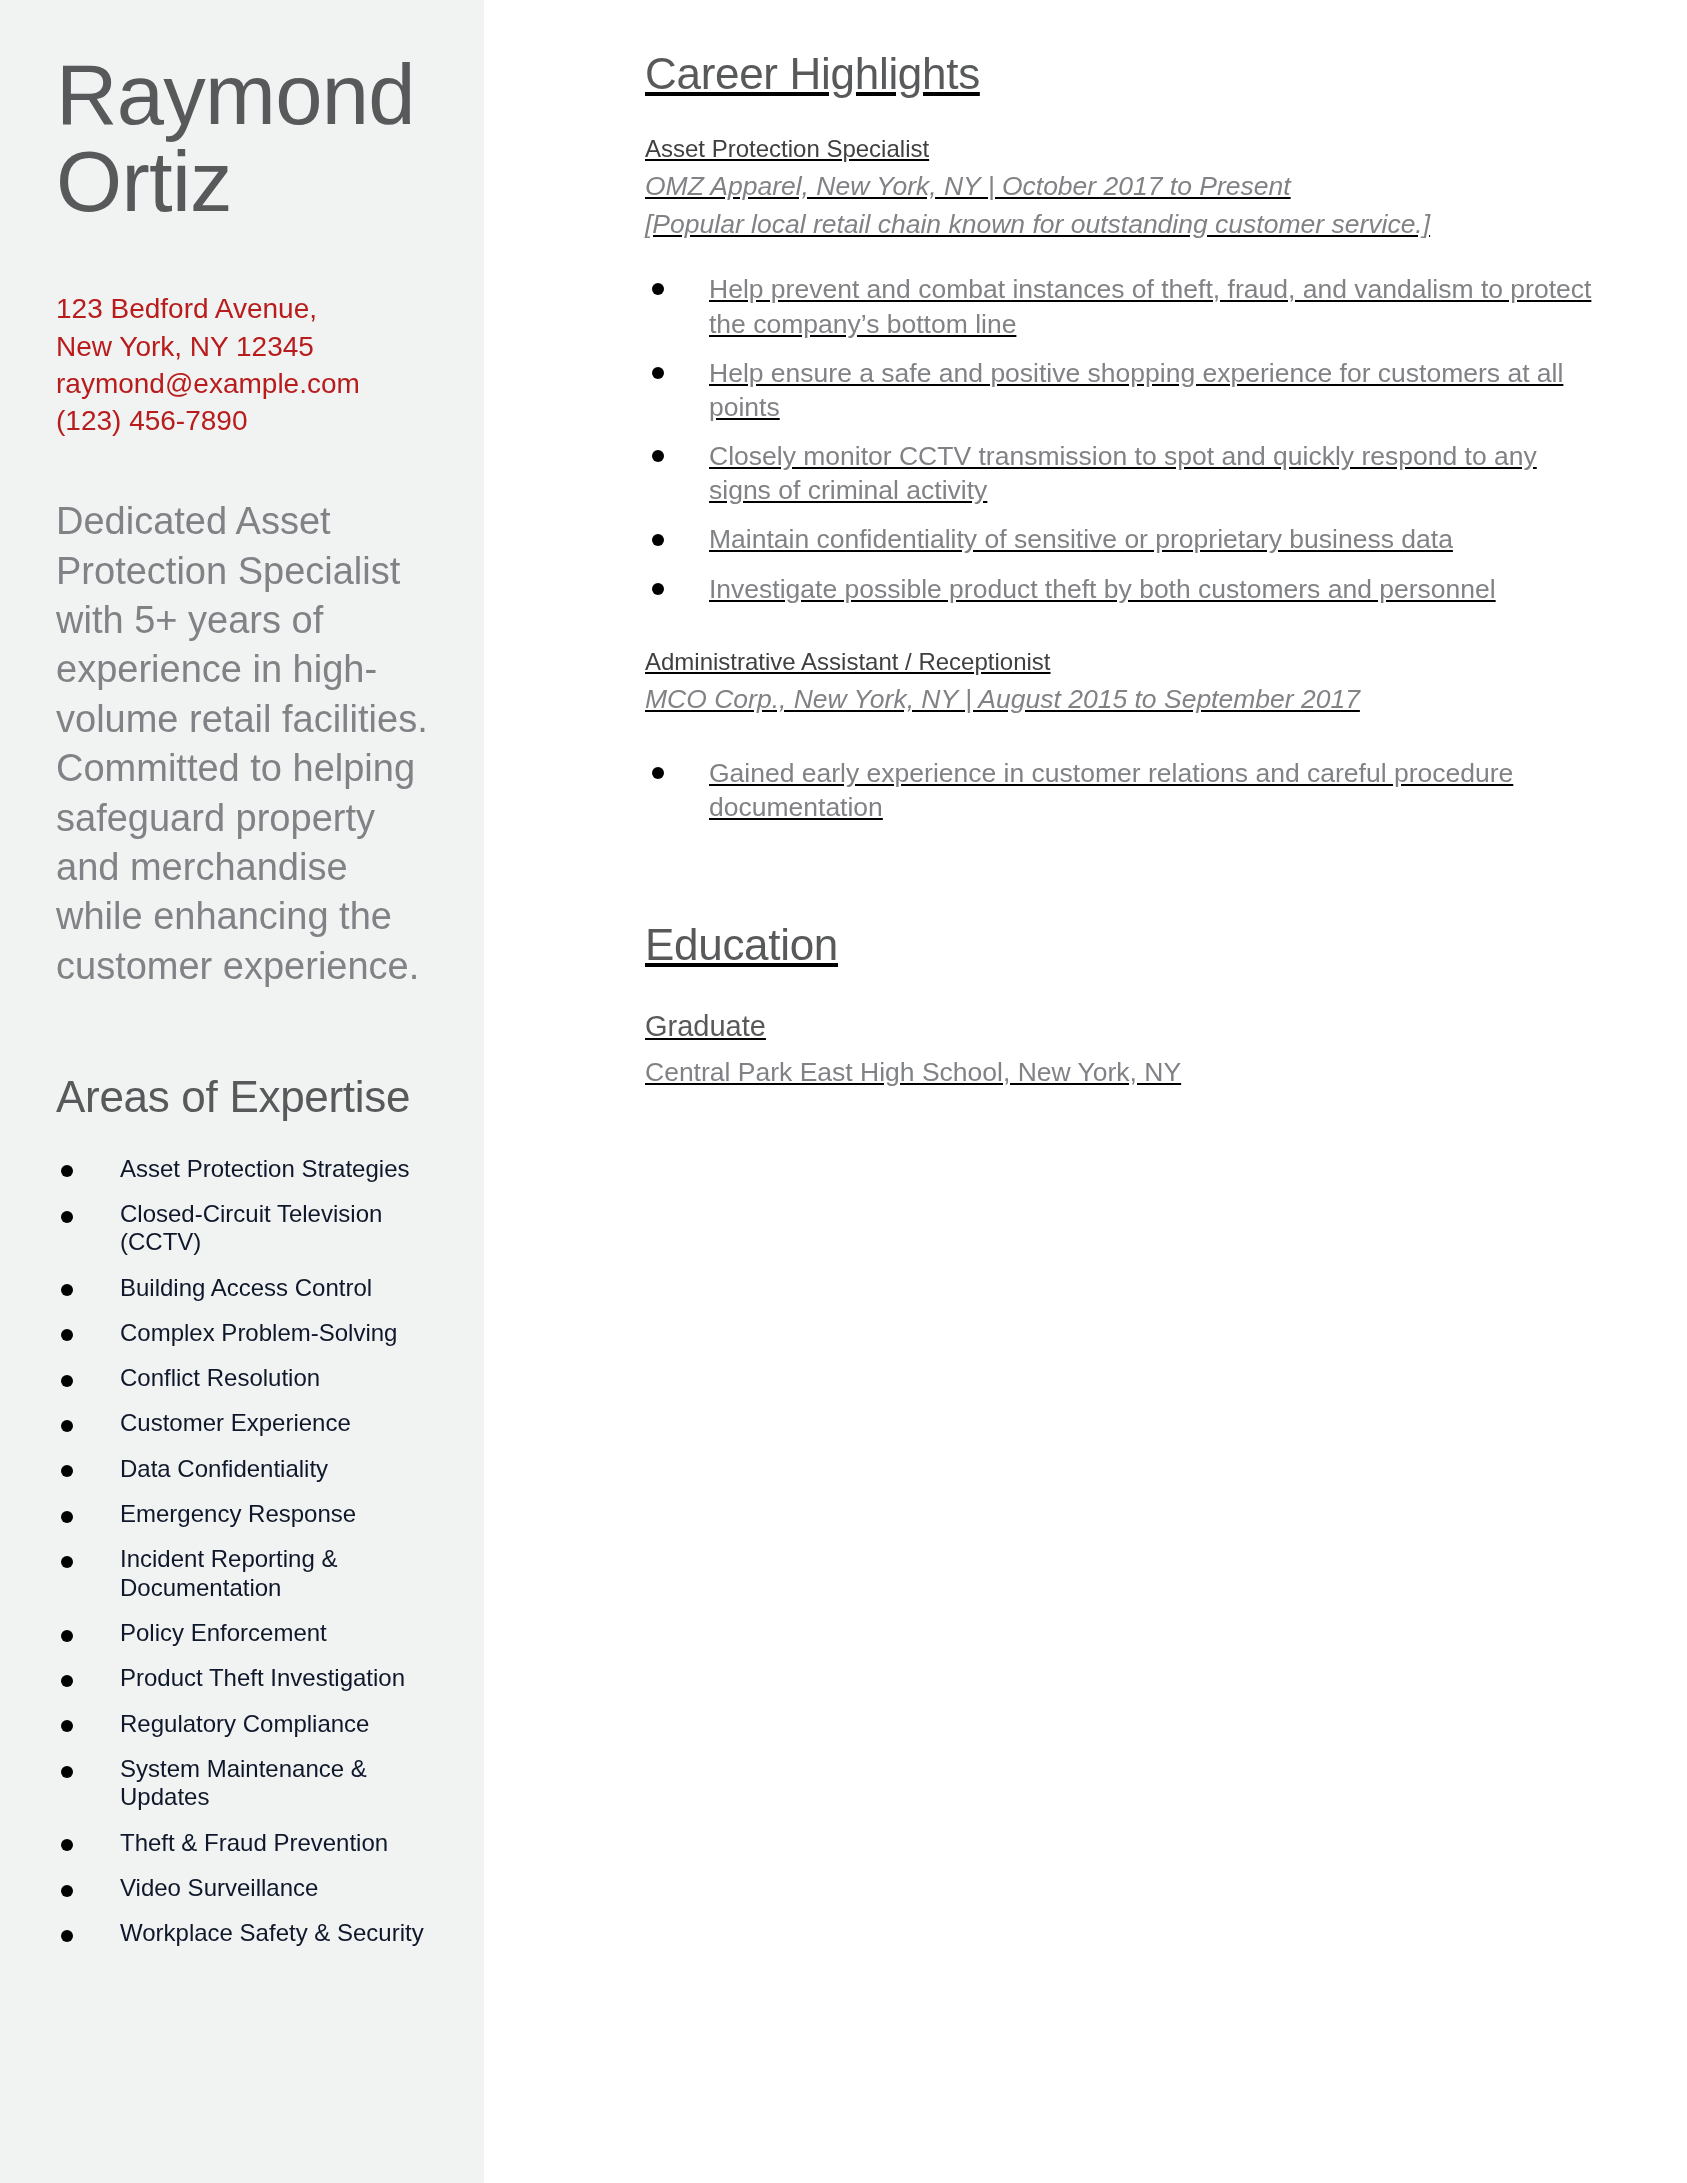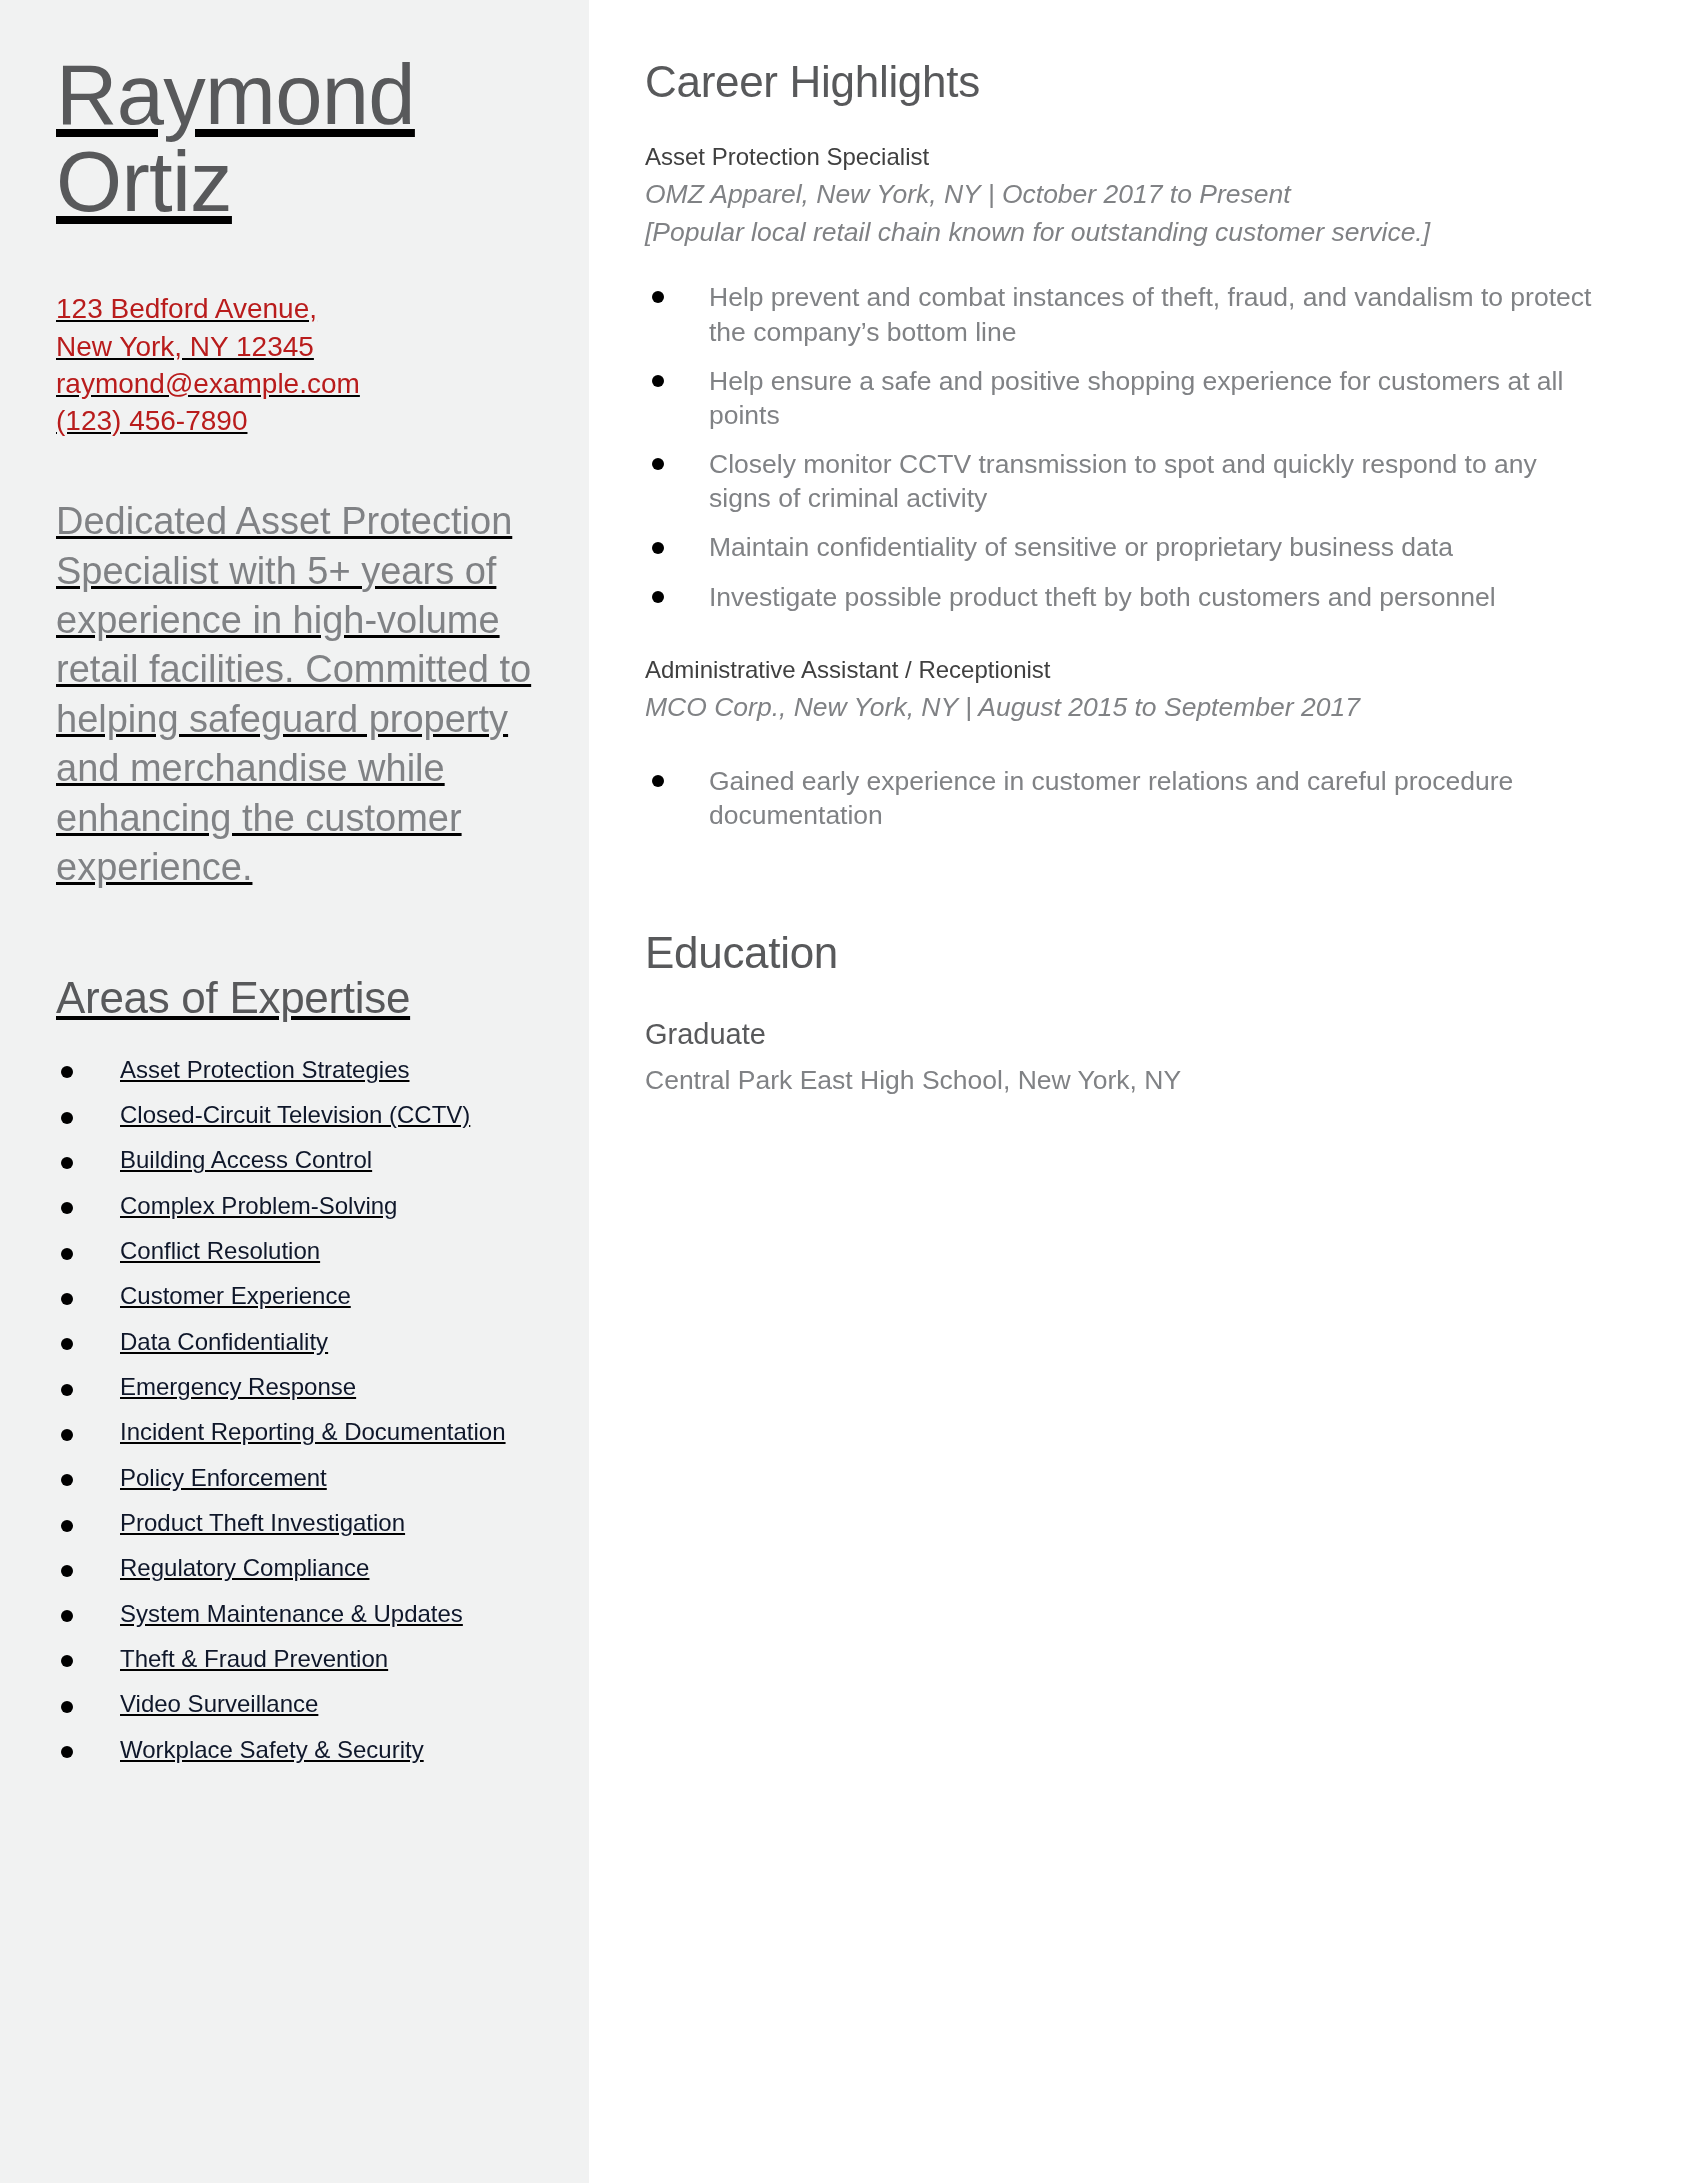--- a/index.html
+++ b/index.html
@@ -15,26 +15,25 @@
     width: 1687px;
     height: 2183px;
     background: #ffffff;
     overflow: hidden;
   }
   
   #sidebar {
     position: absolute;
     left: 0;
     top: 0;
-    width: 589px;
+    width: 484px;
     height: 2183px;
     background: #f1f2f2;
     box-sizing: border-box;
     padding: 0;
-    text-decoration: underline;
   }
   .sidebar-inner {
     padding: 52px 40px 0 56px;
   }
   #candidate-name {
     font-size: 85px;
     line-height: 1.02;
     font-weight: 300;
     color: #58595b;
     letter-spacing: -0.7px;
@@ -91,23 +90,24 @@
     top: 10.6px;
     width: 12px;
     height: 12px;
     border-radius: 50%;
     background: #000000;
   }
   
   #main-column {
     position: absolute;
     left: 645px;
-    top: 16px;
+    top: 8px;
     width: 959px;
     padding-top: 41px;
+    text-decoration: underline;
   }
   .section-heading {
     font-size: 44px;
     font-weight: 400;
     color: #58595b;
     letter-spacing: -0.3px;
     margin: 0;
     line-height: 1.15;
   }
   #education-heading {

